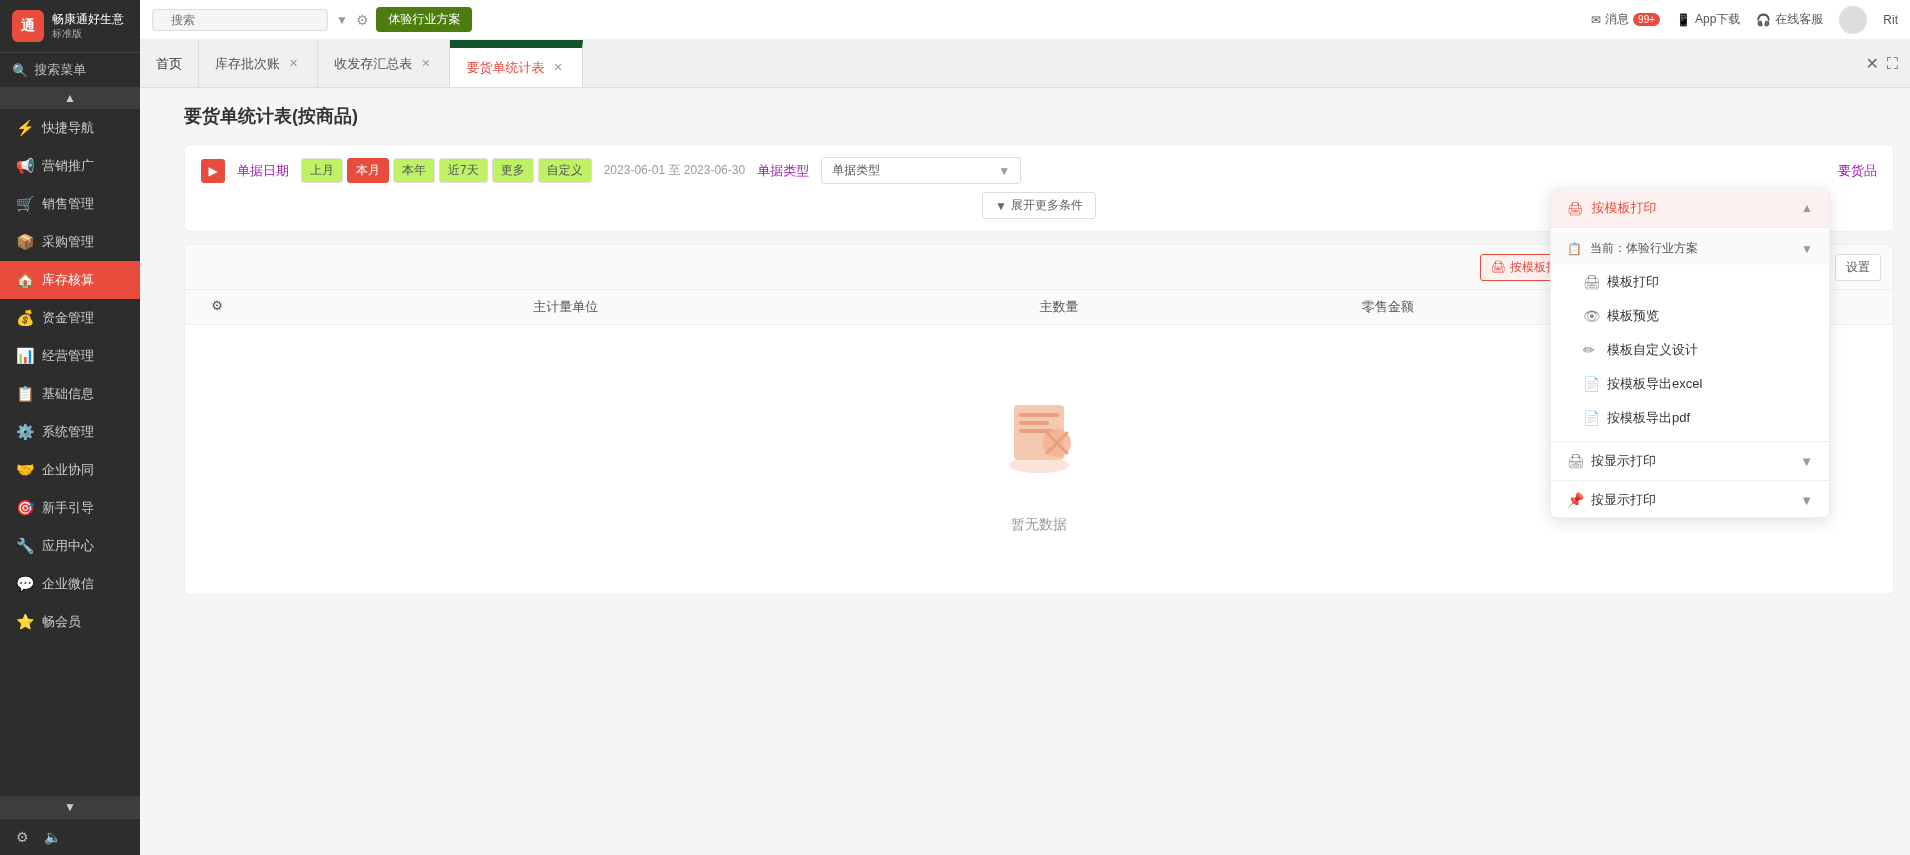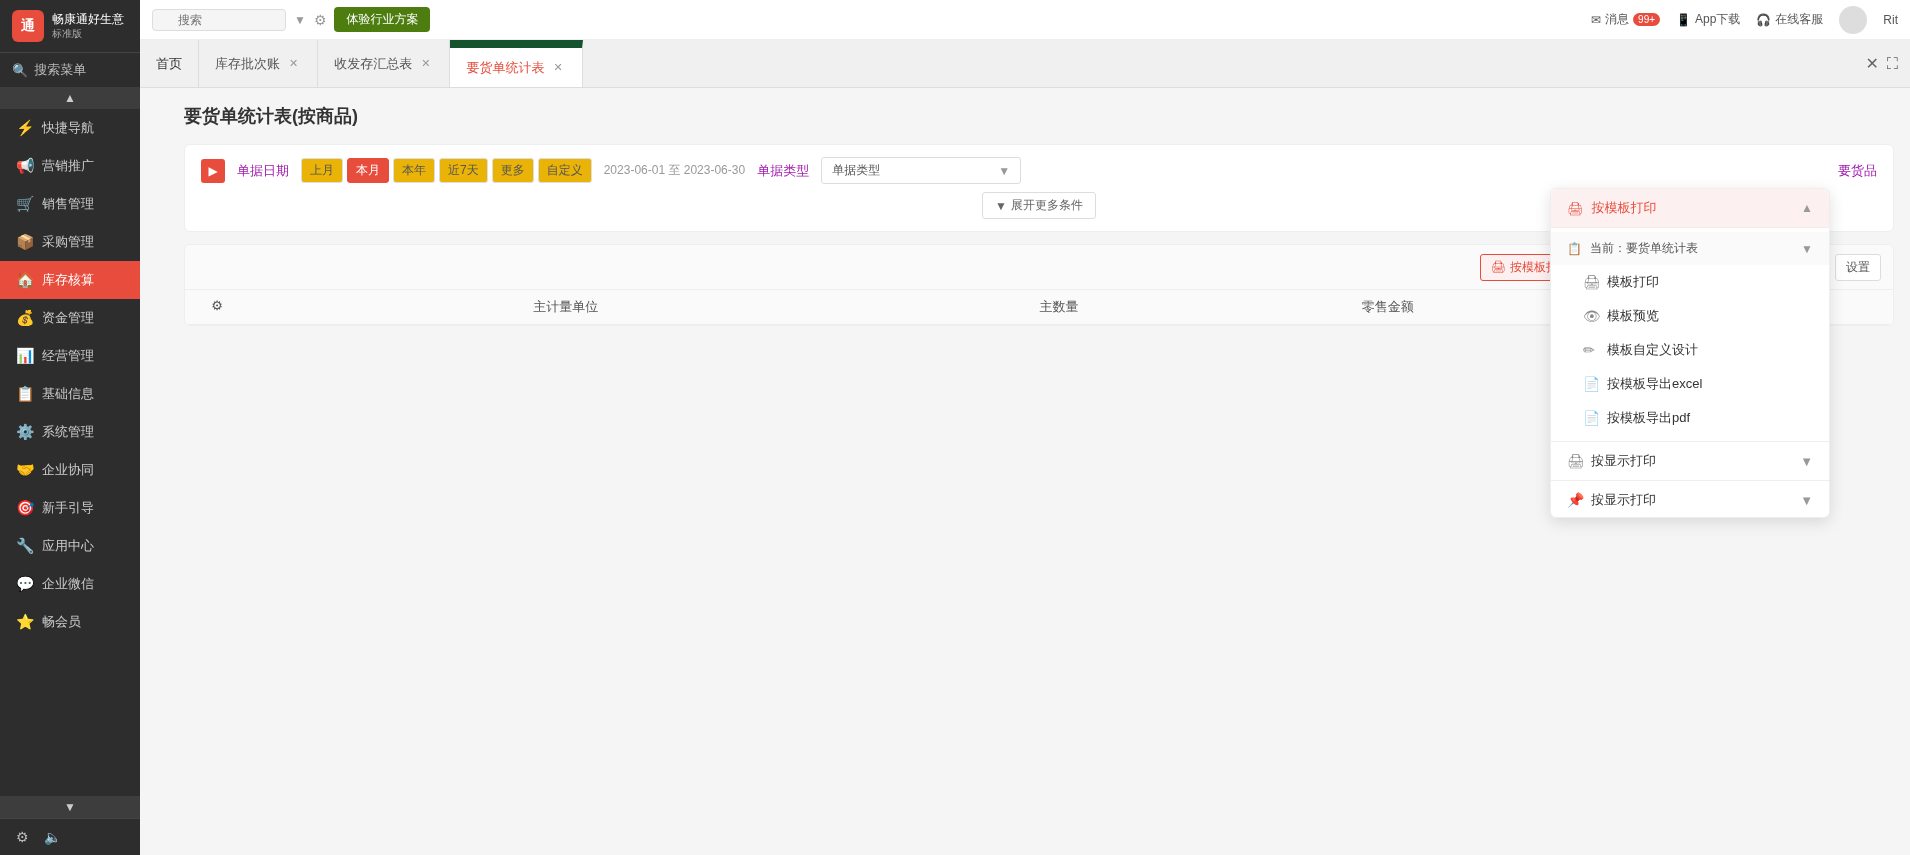--- a/index.html
+++ b/index.html
@@ -67,22 +67,22 @@
     .topbar {
       height: 40px;
       background: #fff;
       border-bottom: 1px solid #eee;
       display: flex; align-items: center;
       padding: 0 12px;
       gap: 8px;
     }
     .topbar-search {
       background: #f5f5f5; border: 1px solid #ddd; border-radius: 4px;
-      padding: 3px 25px; font-size: 12px; color: #c2410c;
-      width: 134px;
+      padding: 3px 18px; font-size: 12px; color: #c2410c;
+      width: 176px;
     }
     .topbar-chevron { color: #999; font-size: 12px; cursor: pointer; }
     .topbar-gear { color: #999; font-size: 14px; cursor: pointer; }
     .topbar-trial {
       background: #4d7c0f; color: #fff; border: none;
       border-radius: 4px; padding: 4px 12px; font-size: 12px; cursor: pointer;
     }
     .topbar-right {
       margin-left: auto; display: flex; align-items: center; gap: 16px;
     }
@@ -137,21 +137,21 @@
     .filter-card {
       background: #fff; border-radius: 6px; padding: 12px 16px;
       margin-bottom: 12px;
       border: 1px solid #eee;
     }
     .filter-row { display: flex; align-items: center; gap: 12px; flex-wrap: wrap; }
     .filter-label { color: #a21caf; font-size: 13px; white-space: nowrap; }
     .filter-date-btns { display: flex; align-items: center; gap: 4px; }
     .date-btn {
       padding: 3px 8px; font-size: 12px; border: 1px solid #ddd;
-      border-radius: 3px; cursor: pointer; color: #555; background: #eab308;
+      border-radius: 3px; cursor: pointer; color: #555; background: #bef264;
     }
     .date-btn.active {
       background: #e74c3c; color: #fff; border-color: #e74c3c;
     }
     .date-range { font-size: 12px; color: #999; }
     .filter-select {
       display: flex; align-items: center; gap: 4px;
       border: 1px solid #ddd; border-radius: 3px;
       padding: 4px 10px; font-size: 12px; color: #555;
       cursor: pointer; background: #fff; min-width: 200px;
@@ -474,36 +474,51 @@
         </div>
       </div>
 
       <div class="col-headers">
         <div class="col-header">⚙</div>
         <div class="col-header">主计量单位</div>
         <div class="col-header">主数量</div>
         <div class="col-header">零售金额</div>
       </div>
 
+      <div class="empty-state">
+        <div class="empty-icon">
+          <svg width="100" height="100" viewBox="0 0 100 100" fill="none" xmlns="http://www.w3.org/2000/svg">
+            <ellipse cx="50" cy="80" rx="30" ry="8" fill="#f5c8b0" opacity="0.5"></ellipse>
+            <rect x="25" y="20" width="50" height="55" rx="4" fill="#f5c8b0"></rect>
+            <rect x="30" y="28" width="40" height="4" rx="2" fill="#e8a080"></rect>
+            <rect x="30" y="36" width="30" height="4" rx="2" fill="#e8a080"></rect>
+            <rect x="30" y="44" width="35" height="4" rx="2" fill="#e8a080"></rect>
+            <circle cx="68" cy="58" r="14" fill="#f5b090" opacity="0.8"></circle>
+            <line x1="58" y1="48" x2="78" y2="68" stroke="#e8a080" stroke-width="3" stroke-linecap="round"></line>
+            <line x1="78" y1="48" x2="58" y2="68" stroke="#e8a080" stroke-width="3" stroke-linecap="round"></line>
+          </svg>
+        </div>
+        <div class="empty-text">暂无数据</div>
+      </div>
     </div>
 
     <div class="print-dropdown">
       <div class="dropdown-header">
         <div class="dropdown-header-left">
           <span>🖨</span>
           <span>按模板打印</span>
         </div>
         <span class="dropdown-header-arrow">▲</span>
       </div>
 
       <div class="dropdown-section">
         <div class="dropdown-sub-header">
           <div style="display:flex;align-items:center;gap:8px;">
             <span>📋</span>
-            <span>当前：要货单统计表</span>
+            <span>当前：体验行业方案</span>
           </div>
           <span style="cursor:pointer;color:#999;">▼</span>
         </div>
 
         <div class="dropdown-item">
           <span class="dropdown-item-icon">🖨</span>
           <span>模板打印</span>
         </div>
         <div class="dropdown-item">
           <span class="dropdown-item-icon">👁</span>

